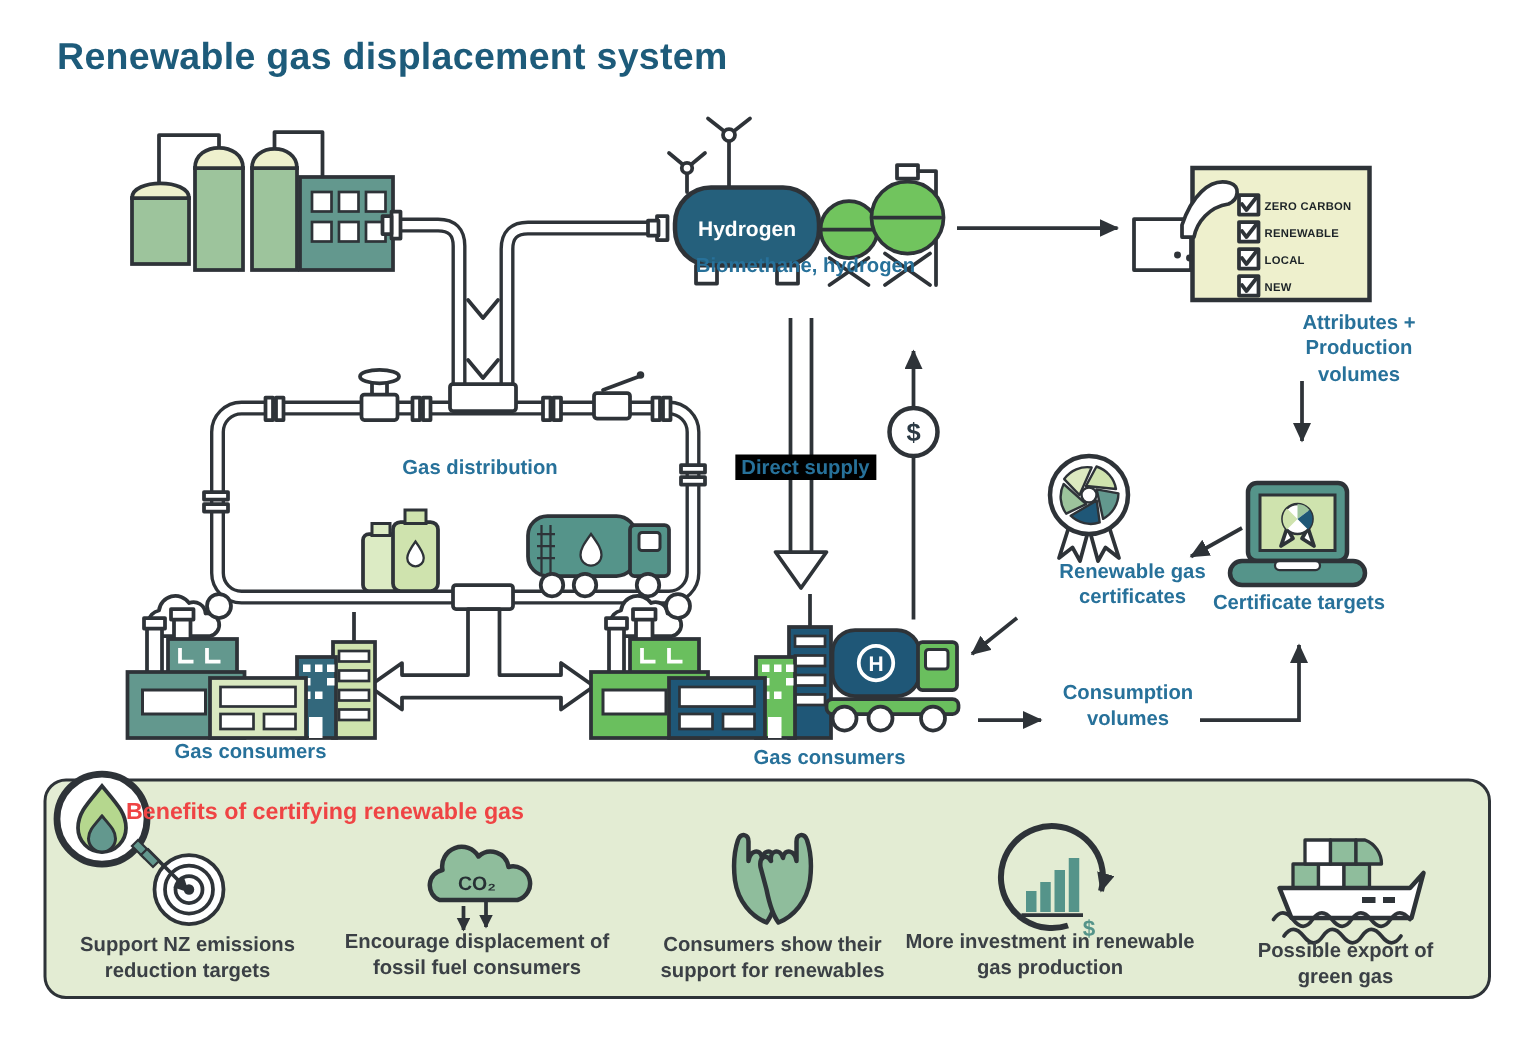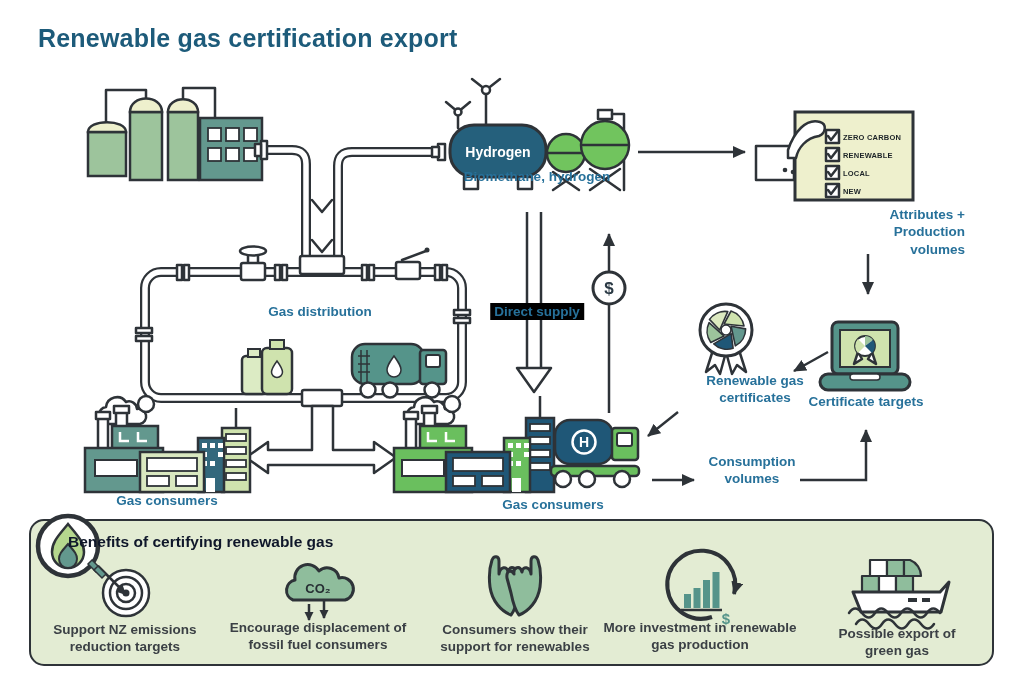--- a/index.html
+++ b/index.html
@@ -3,21 +3,21 @@
 <meta charset="utf-8">
 <style>
   html,body{margin:0;padding:0;background:#fff;}
   .stage{position:relative;width:1024px;height:694px;background:#fff;overflow:hidden;
          font-family:"Liberation Sans",sans-serif;}
   .stage svg{position:absolute;left:0;top:0;}
   .title{position:absolute;left:38px;top:24px;font-size:25px;font-weight:bold;color:#1d5b7a;letter-spacing:.2px;}
   .lbl{position:absolute;transform:translateX(-50%);text-align:center;font-weight:bold;
        font-size:13.5px;line-height:1.28;color:#27719a;white-space:pre-line;}
   .lbl.bg{background:#000000;padding:0 4px;}
-  .benefits-heading{position:absolute;left:68px;top:533px;font-size:15.5px;font-weight:bold;color:#0f172a;}
+  .benefits-heading{position:absolute;left:84px;top:533px;font-size:15.5px;font-weight:bold;color:#ef4444;}
   .benefit-caption{position:absolute;transform:translateX(-50%);width:240px;text-align:center;
        font-weight:bold;font-size:13.5px;line-height:1.25;color:#3b4045;white-space:pre-line;}
   
   .ol{fill:none;stroke:#2e3338;stroke-width:2.5;stroke-linecap:round;stroke-linejoin:round;}
   .ow{fill:#fff;stroke:#2e3338;stroke-width:2.5;stroke-linejoin:round;}
   .po{fill:none;stroke:#2e3338;stroke-width:10;stroke-linejoin:round;}
   .pi{fill:none;stroke:#fff;stroke-width:5.5;stroke-linejoin:round;}
   .al{fill:none;stroke:#2e3338;stroke-width:2.5;}
   svg text{font-family:"Liberation Sans",sans-serif;font-weight:bold;}
 </style>
@@ -360,24 +360,24 @@
       </g>
       <path d="M853,592 L940,592 L949,582 L941,612 L861,612 Z" fill="#fff" stroke="#2e3338" stroke-width="3" stroke-linejoin="round"></path>
       <rect x="908" y="598" width="9" height="4" fill="#2e3338"></rect>
       <rect x="922" y="598" width="8" height="4" fill="#2e3338"></rect>
       <path class="ol" stroke-width="3" d="M849,613 q6,-9 13,0 t13,0 t13,0 t13,0 t13,0 t13,0 t13,0"></path>
       <path class="ol" stroke-width="3" d="M856,624 q6,-9 13,0 t13,0 t13,0 t13,0 t13,0 t13,0"></path>
     </g>
   </g>
 </svg>
 
-  <div class="title">Renewable gas certification export</div>
+  <div class="title">Renewable gas displacement system</div>
 
   <div class="lbl" style="left:537px;top:168px;">Biomethane, hydrogen</div>
-  <div class="lbl" style="left:906px;top:206px;text-align:right;">Attributes +
+  <div class="lbl" style="left:906px;top:206px;">Attributes +
 Production volumes</div>
   <div class="lbl" style="left:320px;top:303px;">Gas distribution</div>
   <div class="lbl bg" style="left:537px;top:303px;">Direct supply</div>
   <div class="lbl" style="left:727px;top:372px;margin-left:28px;">Renewable gas
 certificates</div>
   <div class="lbl" style="left:866px;top:393px;">Certificate targets</div>
   <div class="lbl" style="left:167px;top:492px;">Gas consumers</div>
   <div class="lbl" style="left:553px;top:496px;">Gas consumers</div>
   <div class="lbl" style="left:752px;top:453px;">Consumption
 volumes</div>

